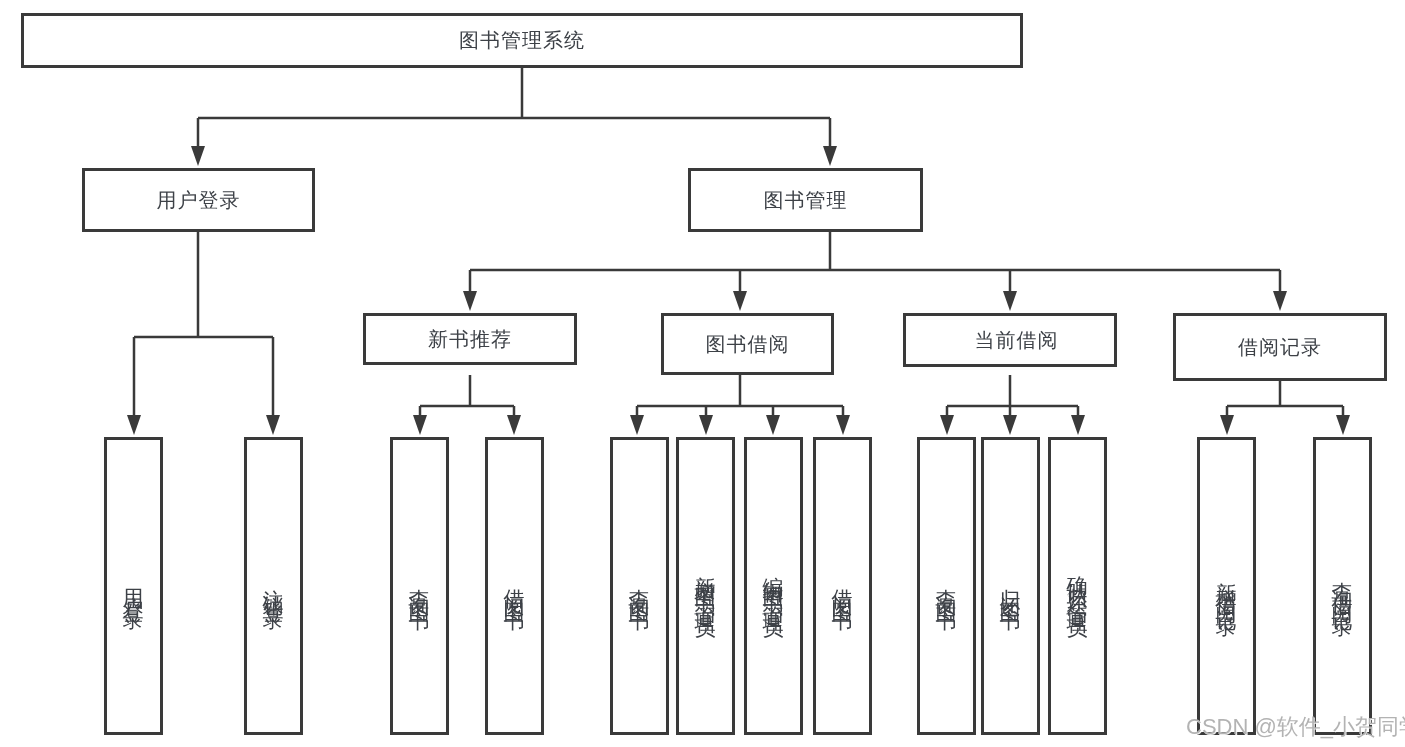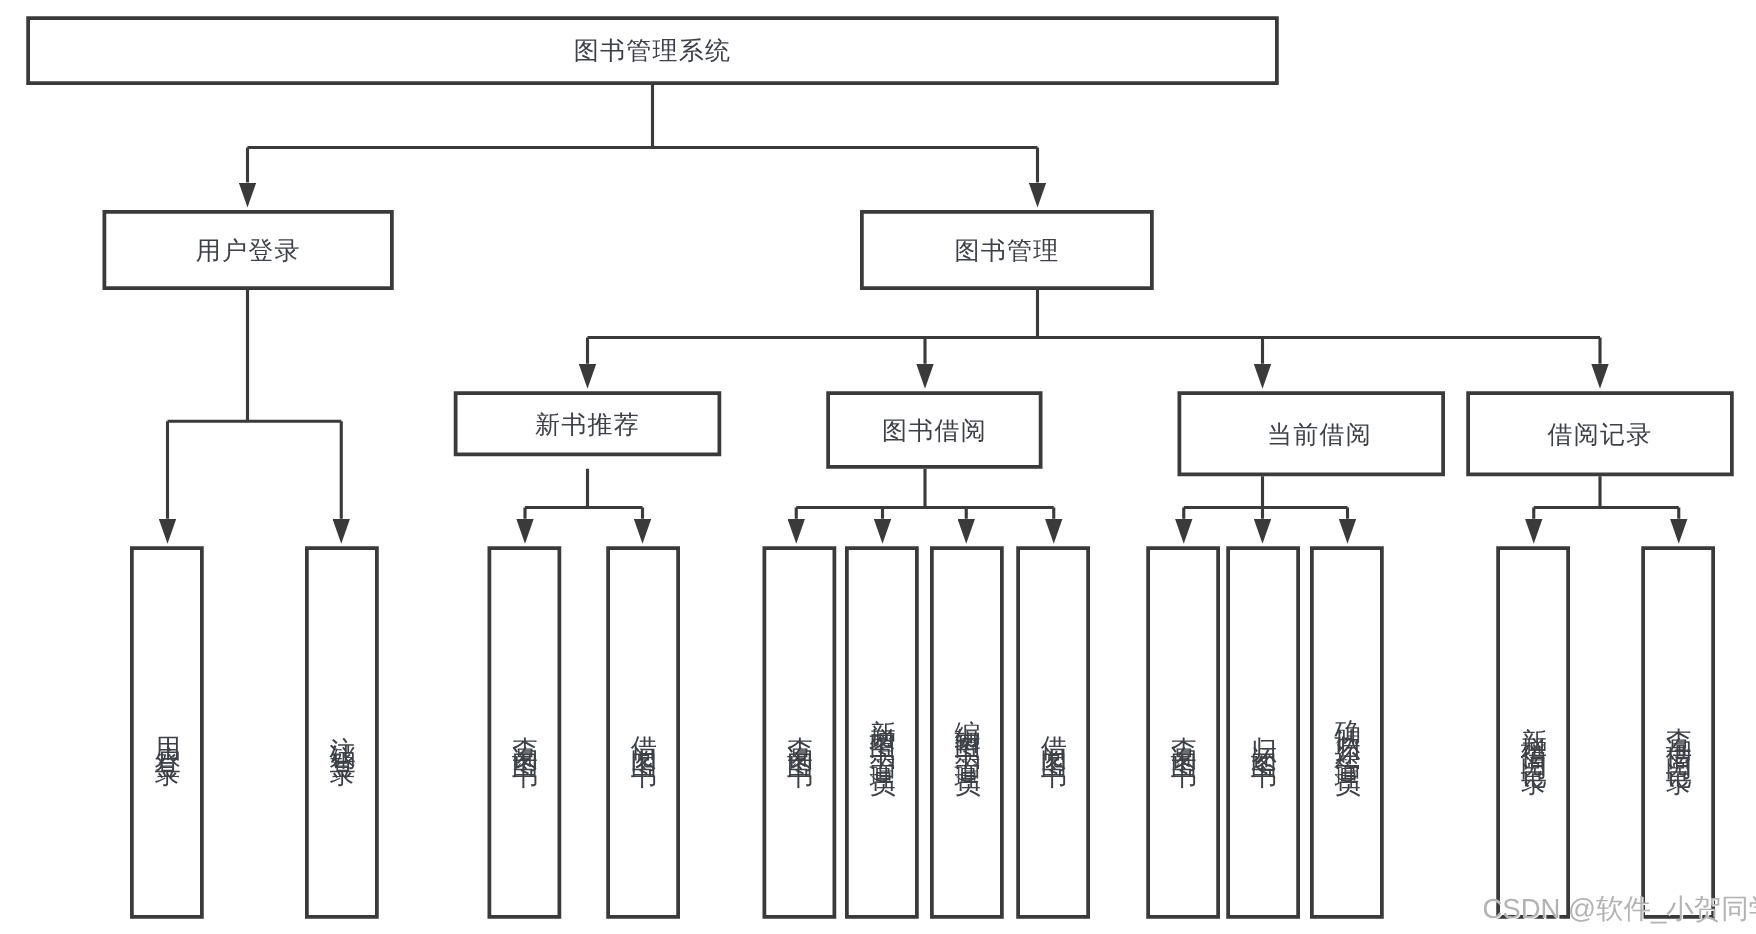--- a/index.html
+++ b/index.html
@@ -107,21 +107,21 @@
   <div class="node hnode" style="left:688px; top:168px; width:235px; height:64px;">
     <span>图书管理</span>
   </div>
 
   <div class="node hnode" style="left:363px; top:313px; width:214px; height:52px;">
     <span>新书推荐</span>
   </div>
   <div class="node hnode" style="left:633px; top:313px; width:173px; height:62px;margin-left:28px;">
     <span>图书借阅</span>
   </div>
-  <div class="node hnode" style="left:942px; top:313px; width:214px; height:68px;padding-left:13px;">
+  <div class="node hnode" style="left:903px; top:313px; width:214px; height:54px;padding-left:13px;">
     <span>当前借阅</span>
   </div>
   <div class="node hnode" style="left:1173px; top:313px; width:214px; height:68px;">
     <span>借阅记录</span>
   </div>
 
   <div class="node leaf" style="left:104px;">
     <span class="vtext">用户登录</span>
   </div>
   <div class="node leaf" style="left:244px;">

